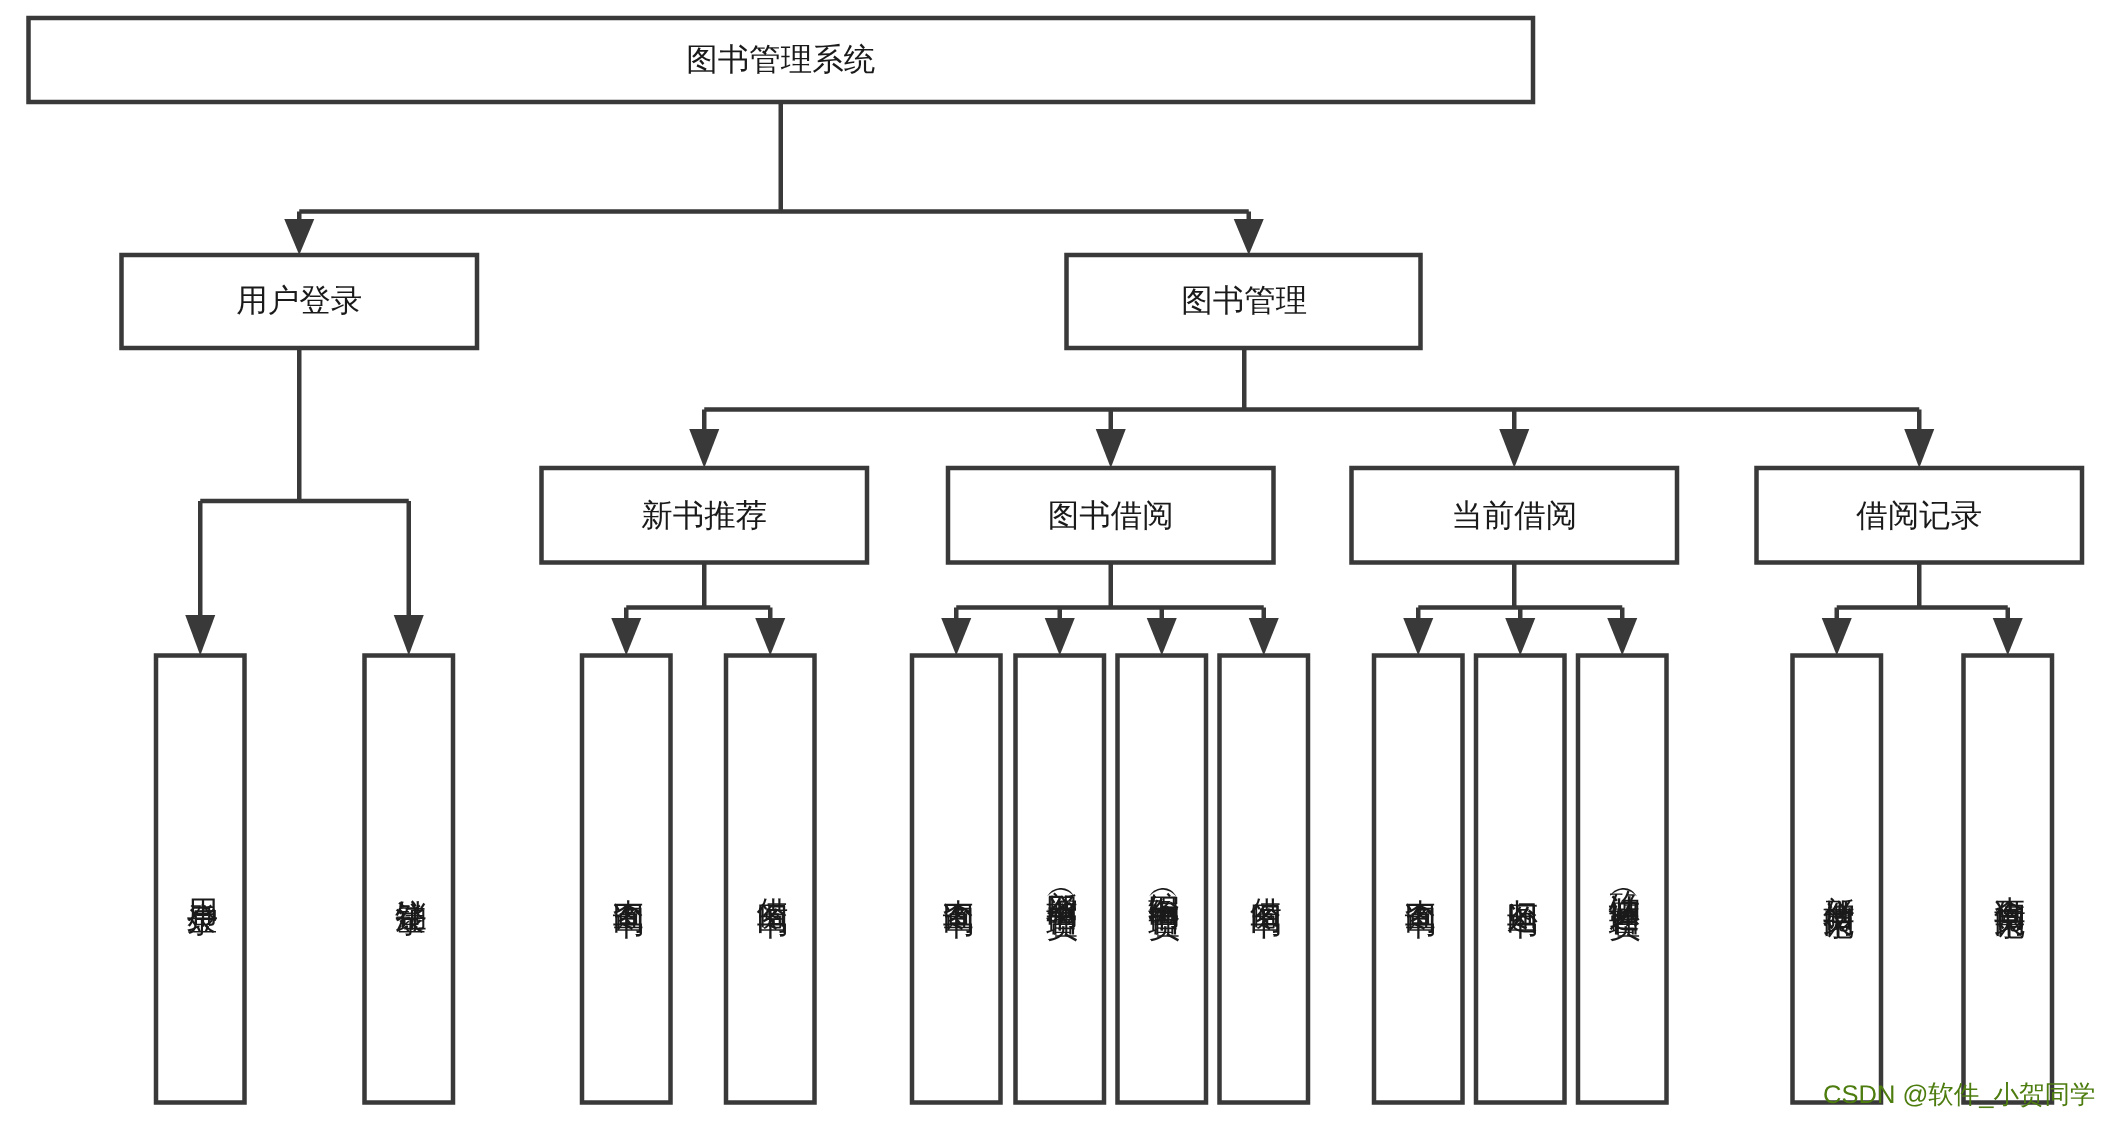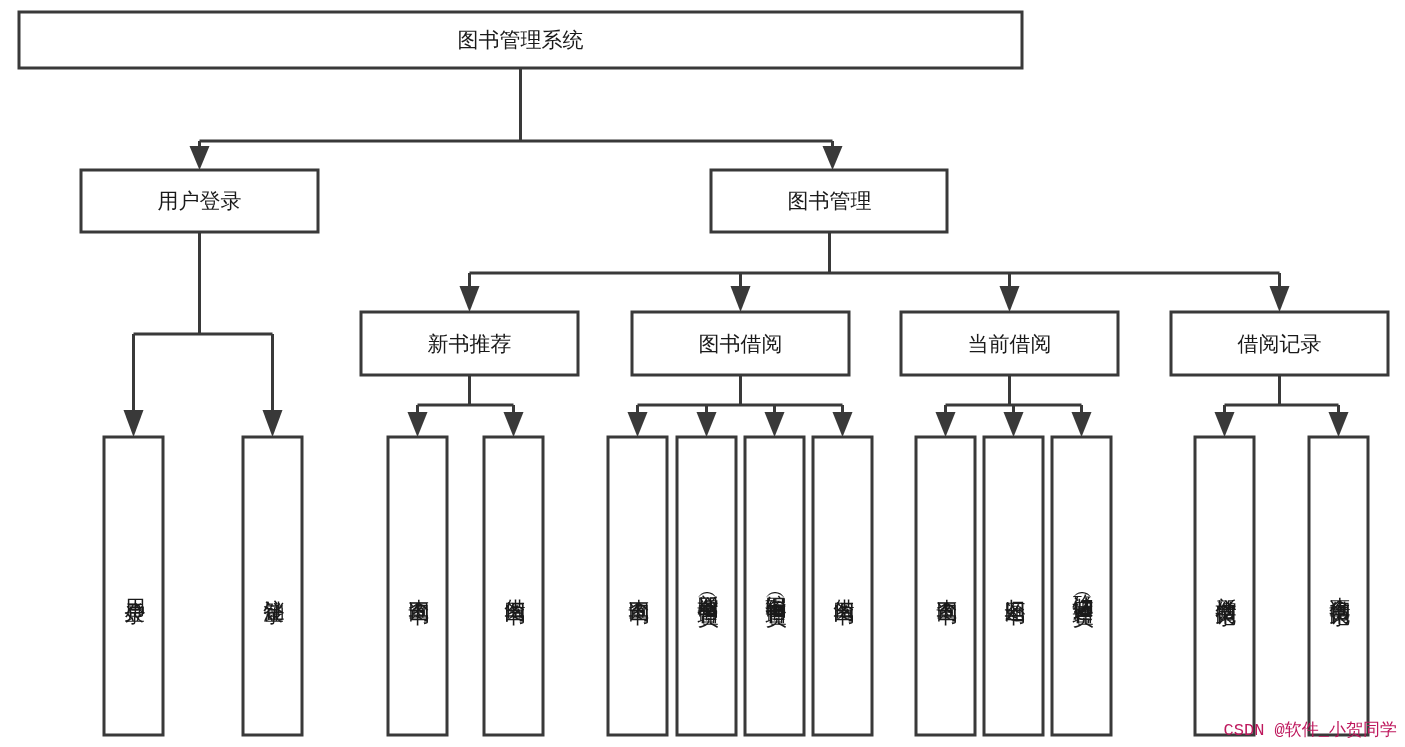--- a/index.html
+++ b/index.html
@@ -36,23 +36,23 @@
     stroke:#393939;
     stroke-width:3;
     fill:none;
     stroke-linecap:butt;
   }
   .arrowhead{fill:#393939;}
   .watermark{
     position:absolute;
     right:8px;
     bottom:6px;
-    color:#be185d;
+    color:#4d7c0f;
     font-size:17px;
-    font-family:Liberation Mono, monospace;
+    font-family:Liberation Sans, sans-serif;
     white-space:nowrap;
     pointer-events:none;
   }
 </style>
 </head>
 <body>
 
 <svg id="diagram" viewBox="0 0 1405 747" xmlns="http://www.w3.org/2000/svg">
 
   <g>

